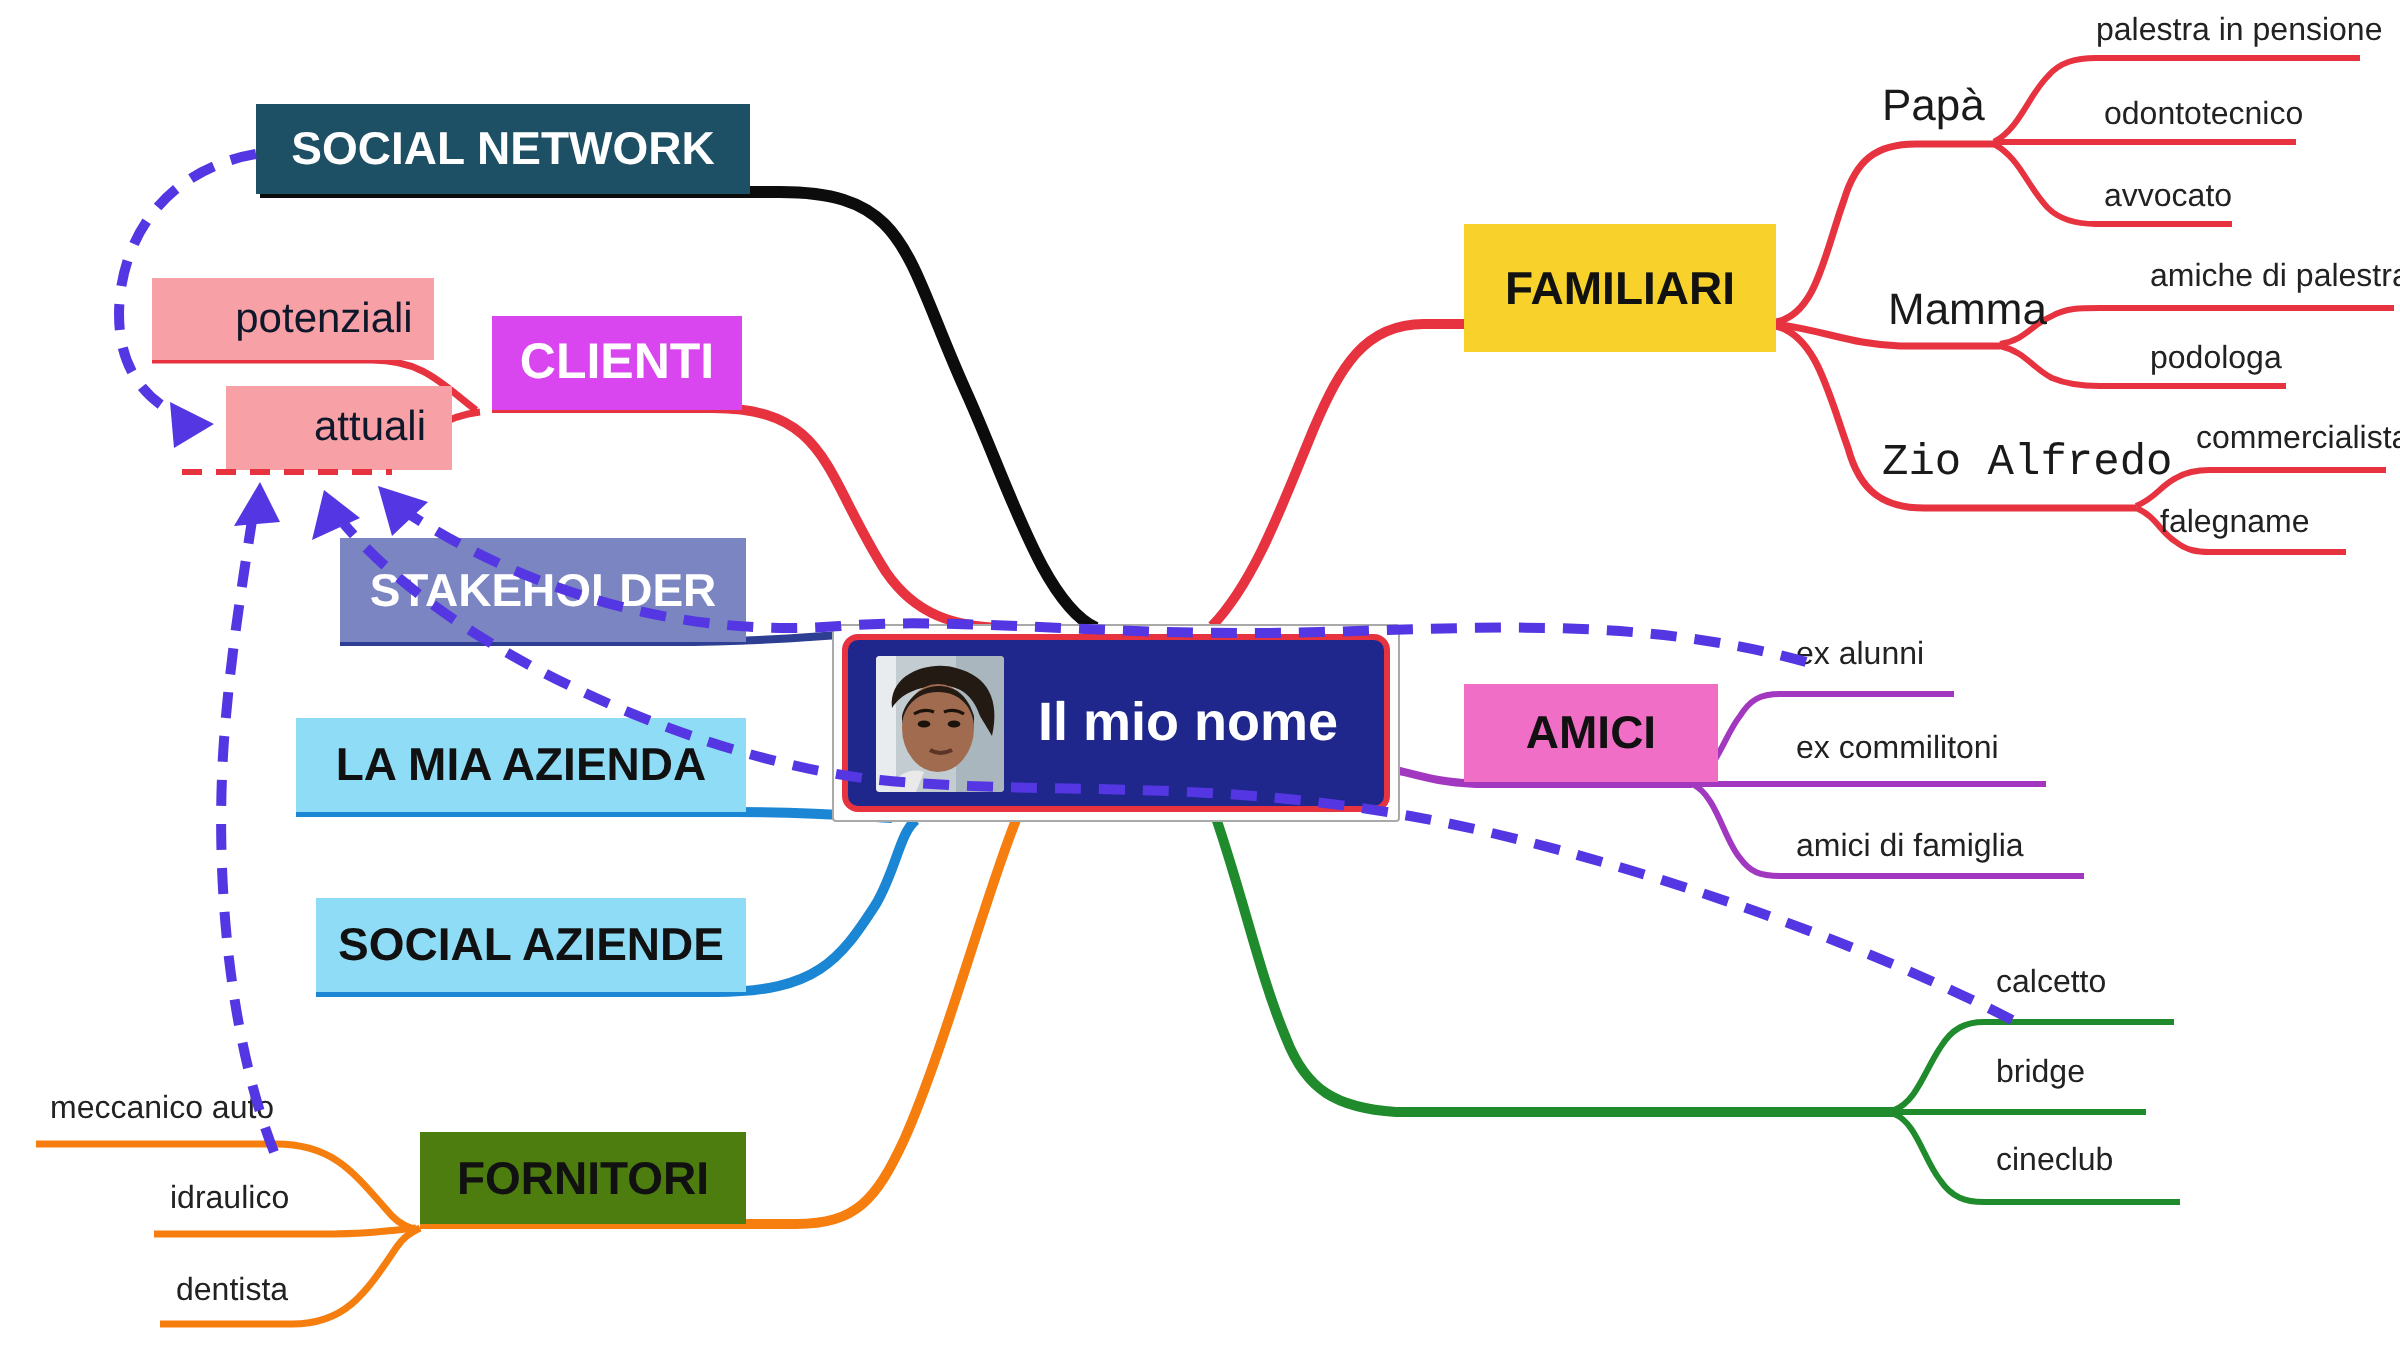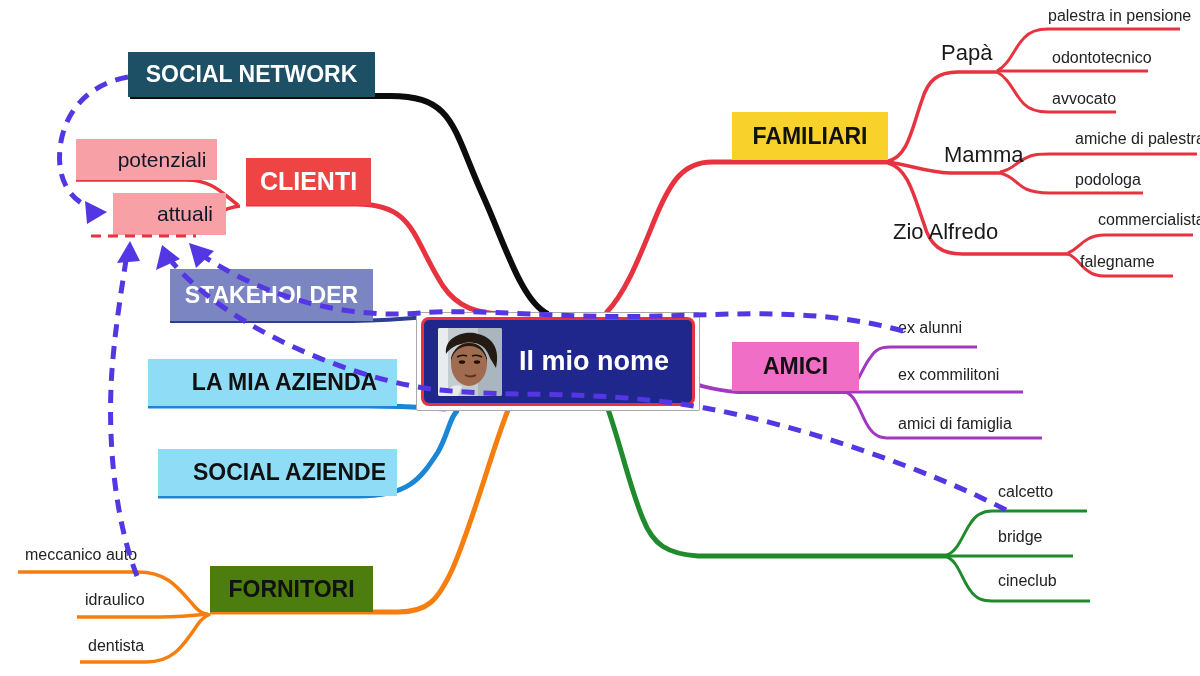--- a/index.html
+++ b/index.html
@@ -9,24 +9,24 @@
   #branch-layer{z-index:1;}
   #arrow-layer{z-index:6;pointer-events:none;}
   .topic{position:absolute;z-index:3;display:flex;align-items:center;justify-content:center;
          font-weight:bold;font-size:23px;color:#111;white-space:nowrap;}
   .topic.white{color:#ffffff;}
   .childbox{position:absolute;z-index:3;display:flex;align-items:center;justify-content:center;
             font-size:21px;color:#0f172a;white-space:nowrap;padding-left:31px;}
   .sub{position:absolute;z-index:3;font-size:22px;color:#1a1a1a;white-space:nowrap;}
   .leaf{position:absolute;z-index:3;font-size:16px;color:#222;white-space:nowrap;}
   .bg-sn{background:#1d5065;}
-  .bg-red{background:#ef4444;}
+  .bg-red{background:#d946ef;}
   .bg-pink{background:#f7a0a6;}
   .bg-stake{background:#7b85c1;}
-  .bg-lblue{background:#8fdcf6;padding-left:24px;}
+  .bg-lblue{background:#8fdcf6;}
   .bg-amber{background:#4d7c0f;}
   .bg-gold{background:#f8d22b;}
   .bg-magenta{background:#f06ec6;}
   .bg-green{background:#90dc9c;}
   .center-frame{position:absolute;left:416px;top:312px;width:284px;height:99px;z-index:4;
                 background:#fdfdfd;border:1px solid #a9a9a9;border-radius:2px;
                 box-sizing:border-box;padding:4px;}
   .center-inner{width:100%;height:100%;box-sizing:border-box;background:#1f278d;
                 border:3px solid #e6333f;border-radius:8px;display:flex;align-items:center;}
   .photo{width:64px;height:68px;margin-left:14px;flex:0 0 auto;border-radius:2px;overflow:hidden;}
@@ -89,21 +89,21 @@
   <div class="childbox bg-pink" style="left:113px;top:193px;width:82px;height:42px;">attuali</div>
 
   <div class="topic white bg-stake" style="left:170px;top:269px;width:203px;height:52px;">STAKEHOLDER</div>
 
   <div class="topic bg-lblue" style="left:148px;top:359px;width:225px;height:47px;">LA MIA AZIENDA</div>
 
   <div class="topic bg-lblue" style="left:158px;top:449px;width:215px;height:47px;">SOCIAL AZIENDE</div>
 
   <div class="topic bg-amber" style="left:210px;top:566px;width:163px;height:46px;">FORNITORI</div>
 
-  <div class="topic bg-gold" style="left:732px;top:112px;width:156px;height:48px;">FAMILIARI</div>
+  <div class="topic bg-gold" style="left:732px;top:112px;width:156px;height:64px;">FAMILIARI</div>
 
   <div class="topic bg-magenta" style="left:732px;top:342px;width:127px;height:49px;">AMICI</div>
 
 
   <div class="center-frame">
     <div class="center-inner">
       <div class="photo">
         <svg viewBox="0 0 64 68" width="64" height="68">
           <rect x="0" y="0" width="64" height="68" fill="#c3ccd1"></rect>
           <rect x="40" y="0" width="24" height="68" fill="#aab6bd"></rect>
@@ -118,21 +118,21 @@
           <path d="M 27,47 q 5,3 11,0" stroke="#5d3526" stroke-width="2" fill="none"></path>
           <path d="M 6,68 C 10,58 18,56 24,58 L 20,68 Z" fill="#e9e9e9"></path>
         </svg>
       </div>
       <span class="center-label">Il mio nome</span>
     </div>
   </div>
 
   <div class="sub" style="left:941px;top:40px;">Papà</div>
   <div class="sub" style="left:944px;top:142px;">Mamma</div>
-  <div class="sub" style="left:893px;top:219px;">Zio Alfredo</div>
+  <div class="sub" style="left:941px;top:219px;font-family:Liberation Mono, monospace;">Zio Alfredo</div>
 
   <div class="leaf" style="left:1048px;top:7px;">palestra in pensione</div>
   <div class="leaf" style="left:1052px;top:49px;">odontotecnico</div>
   <div class="leaf" style="left:1052px;top:90px;">avvocato</div>
   <div class="leaf" style="left:1075px;top:130px;">amiche di palestra</div>
   <div class="leaf" style="left:1075px;top:171px;">podologa</div>
   <div class="leaf" style="left:1098px;top:211px;">commercialista</div>
   <div class="leaf" style="left:1080px;top:253px;">falegname</div>
 
   <div class="leaf" style="left:898px;top:319px;">ex alunni</div>

